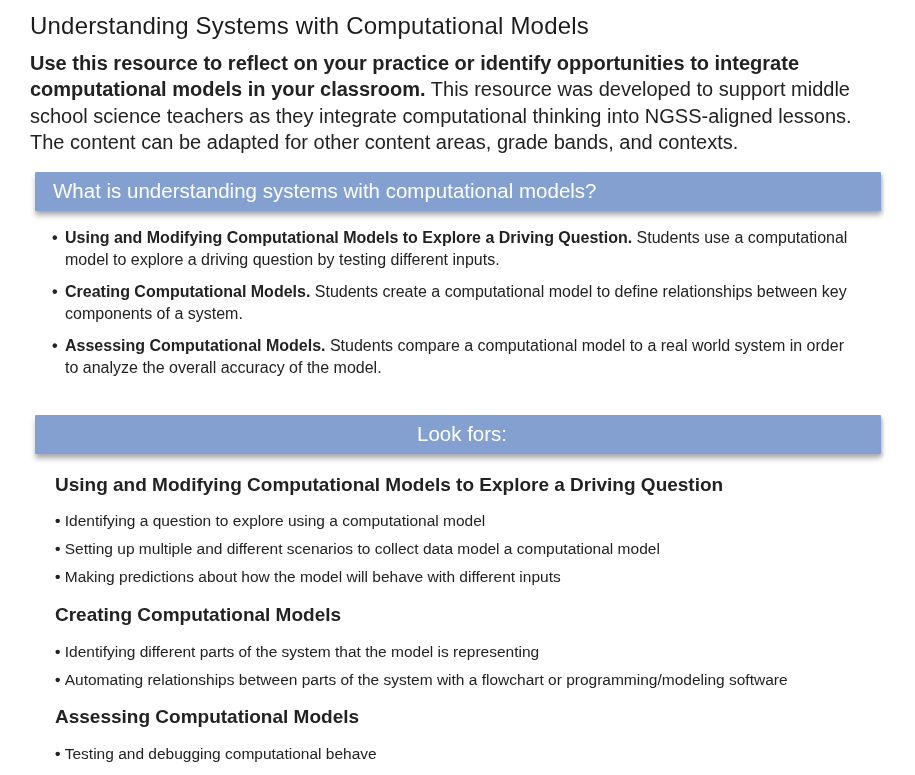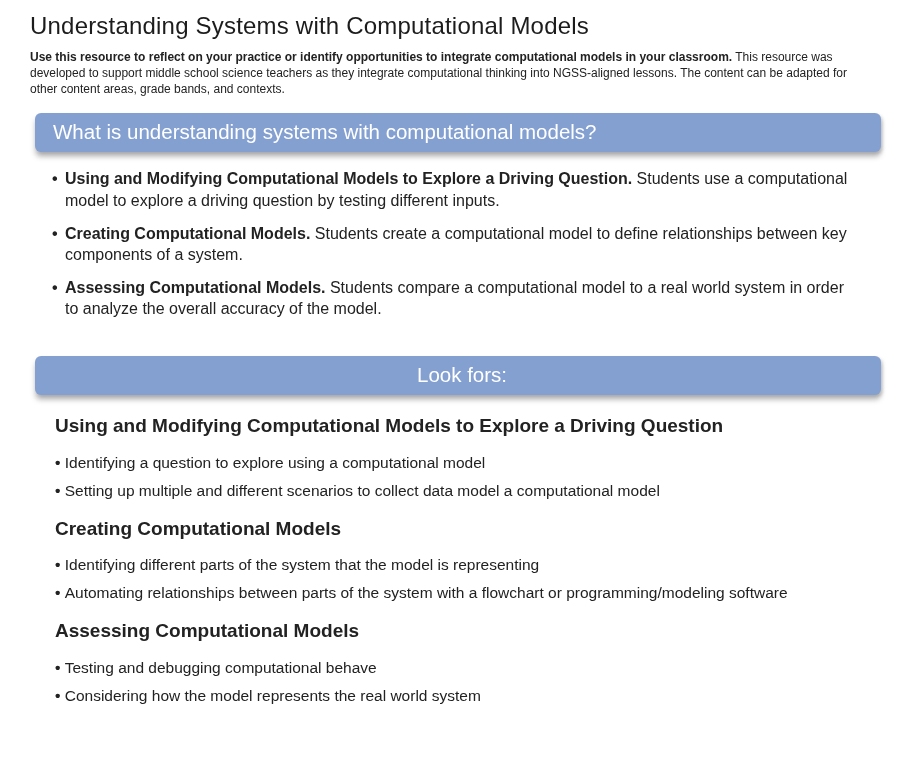--- a/index.html
+++ b/index.html
@@ -14,37 +14,37 @@
   .title {
     font-size:24px;
     font-weight:400;
     letter-spacing:0.2px;
     color:#1c1c1c;
     margin:4px 0 10px 0;
     line-height:1.15;
   }
 
   .intro {
-    font-size:12px;
+    font-size:20px;
     line-height:1.33;
     margin:0 0 14px 0;
     max-width:832px;
   }
   .bold { font-weight:bold; }
 
   .section-bar {
     margin-left:5px;
     width:846px;
     box-sizing:border-box;
     background:#84a0d1;
     color:#ffffff;
     font-size:20.5px;
     padding:7px 10px 8px 18px;
     box-shadow:0 5px 5px rgba(90,90,95,0.38), 2px 2px 3px rgba(120,120,125,0.25);
-    border-radius:6px;
+    border-radius:1px;
   }
   .bar-1 { margin-top:16px; }
   .bar-2 { margin-top:36px;text-align:center; }
 
   .what-is-list {
     list-style:none;
     margin:16px 0 8px 0;
     padding:0 0 0 22px;
     max-width:800px;
   }
@@ -101,20 +101,21 @@
   </ul>
 
   <div class="section-bar bar-2">Look fors:</div>
 
   <div class="look-fors-body">
 
     <div>
       <div class="lf-subhead">Using and Modifying Computational Models to Explore a Driving Question</div>
       <div class="lf-bullet">Identifying a question to explore using a computational model</div>
       <div class="lf-bullet">Setting up multiple and different scenarios to collect data model a computational model</div>
+      <div class="lf-bullet">Making predictions about how the model will behave with different inputs</div>
     </div>
 
     <div>
       <div class="lf-subhead">Creating Computational Models</div>
       <div class="lf-bullet">Identifying different parts of the system that the model is representing</div>
       <div class="lf-bullet">Automating relationships between parts of the system with a flowchart or programming/modeling software</div>
     </div>
 
     <div>
       <div class="lf-subhead">Assessing Computational Models</div>

